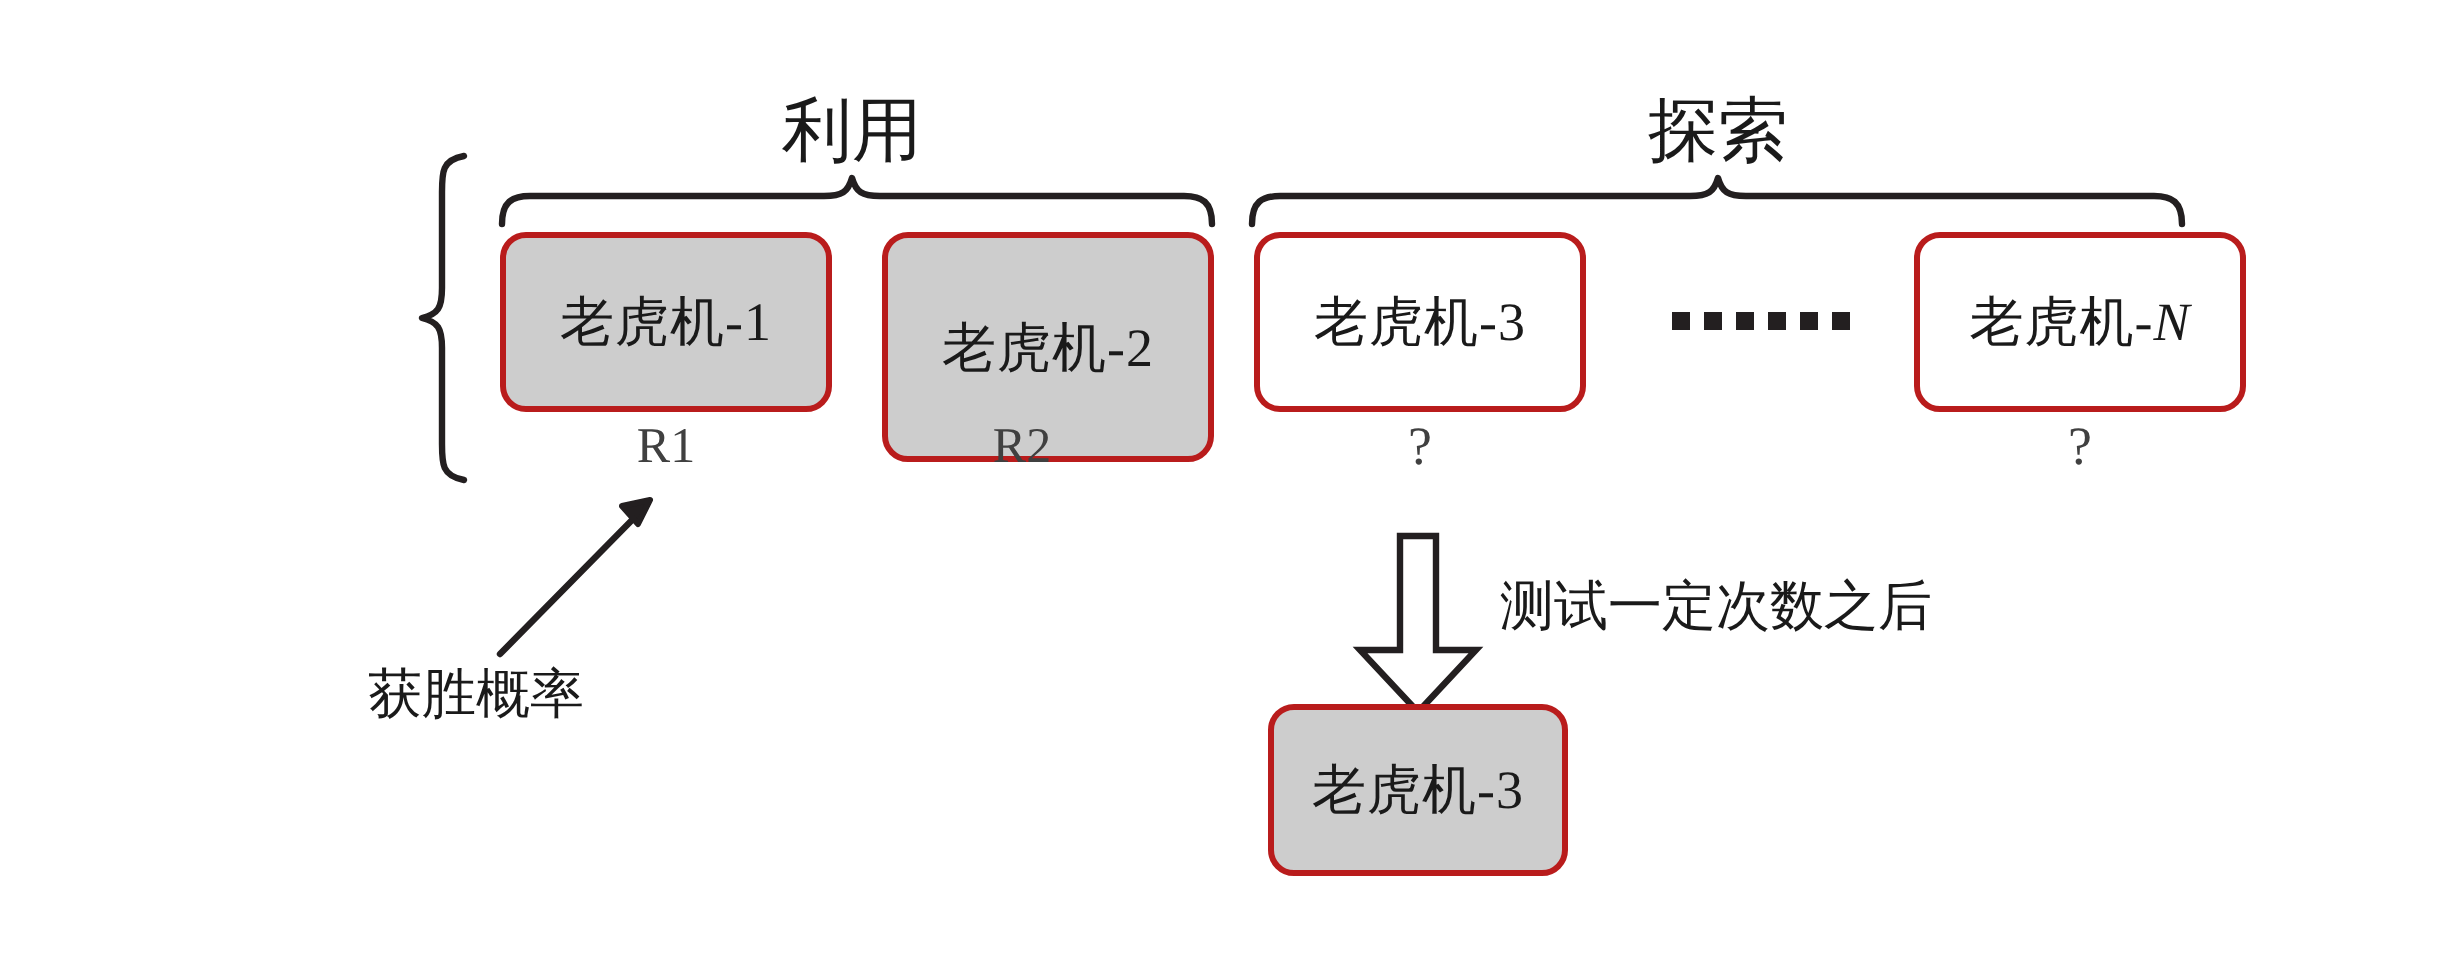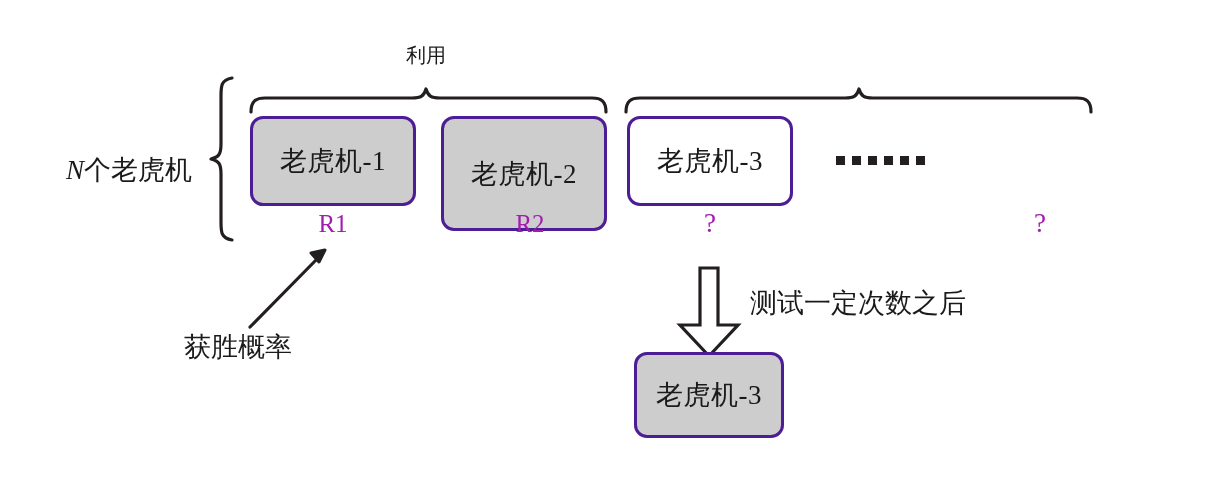--- a/index.html
+++ b/index.html
@@ -22,52 +22,52 @@
     position: absolute;
     left: 0;
     top: 0;
     width: 1225px;
     height: 486px;
     pointer-events: none;
   }
   .node {
     position: absolute;
     box-sizing: border-box;
-    border: 3px solid #4c1d95;
+    border: 3px solid #b91c1c;
     border-radius: 13px;
     display: flex;
     align-items: center;
     justify-content: center;
     font-family: "Liberation Serif", "DejaVu Serif", serif;
     font-size: 27px;
     letter-spacing: 0.5px;
     color: #1a1a1a;
     white-space: nowrap;
   }
   .node.filled {
     background: #cdcdcd;
   }
   .node.hollow {
     background: #ffffff;
   }
   .cap {
     position: absolute;
     font-family: "Liberation Serif", "DejaVu Serif", serif;
     font-size: 25px;
-    color: #a21caf;
+    color: #404040;
     text-align: center;
     white-space: nowrap;
   }
   .cap-q {
     font-size: 27px;
   }
   .group-label {
     position: absolute;
     font-family: "Liberation Serif", "DejaVu Serif", serif;
-    font-size: 20px;
+    font-size: 35px;
     color: #1a1a1a;
     text-align: center;
     white-space: nowrap;
   }
   .side-label {
     position: absolute;
     font-family: "Liberation Serif", "DejaVu Serif", serif;
     font-size: 27px;
     color: #1a1a1a;
     white-space: nowrap;
@@ -138,50 +138,52 @@
     <g>
       <line x1="250" y1="327" x2="318" y2="258" stroke="#231f20" stroke-width="3.2" stroke-linecap="round"></line>
       <polygon points="325,250 311,253 319,262" fill="#231f20" stroke="#231f20" stroke-width="3" stroke-linejoin="round"></polygon>
     </g>
 
     <g>
       <polygon points="700,268 718,268 718,325 738,325 709,356 680,325 700,325" fill="#ffffff" stroke="#231f20" stroke-width="3.2" stroke-linejoin="miter"></polygon>
     </g>
   </svg>
 
-  <div class="side-label" style="left:66px; top:152px;">
-    <span class="ital">N</span><span>个老虎机</span>
-  </div>
 
   <div class="group-label" style="left:356px; top:42px; width:140px;">利用</div>
+  <div class="group-label" style="left:789px; top:42px; width:140px;">探索</div>
 
   <div class="node filled" style="left:250px; top:116px; width:166px; height:90px;">
     <span>老虎机-1</span>
   </div>
   <div class="cap" style="left:250px; top:210px; width:166px;">R1</div>
 
   <div class="node filled" style="left:441px; top:116px; width:166px; height:115px;">
     <span>老虎机-2</span>
   </div>
-  <div class="cap" style="left:447px; top:210px; width:166px;">R2</div>
+  <div class="cap" style="left:428px; top:210px; width:166px;">R2</div>
 
   <div class="node hollow" style="left:627px; top:116px; width:166px; height:90px;">
     <span>老虎机-3</span>
   </div>
   <div class="cap cap-q" style="left:627px; top:208px; width:166px;">?</div>
 
   <div class="ellipsis" style="left:836px; top:156px;">
     <i></i>
     <i></i>
     <i></i>
     <i></i>
     <i></i>
     <i></i>
   </div>
 
+  <div class="node hollow" style="left:957px; top:116px; width:166px; height:90px;">
+    <span>老虎机-</span>
+      <span class="ital">N</span>
+  </div>
   <div class="cap cap-q" style="left:957px; top:208px; width:166px;">?</div>
 
   <div class="arrow-note" style="left:184px; top:329px;">获胜概率</div>
 
   <div class="arrow-note" style="left:750px; top:285px;">测试一定次数之后</div>
 
   <div class="node filled" style="left:634px; top:352px; width:150px; height:86px;">
     <span>老虎机-3</span>
   </div>
 

